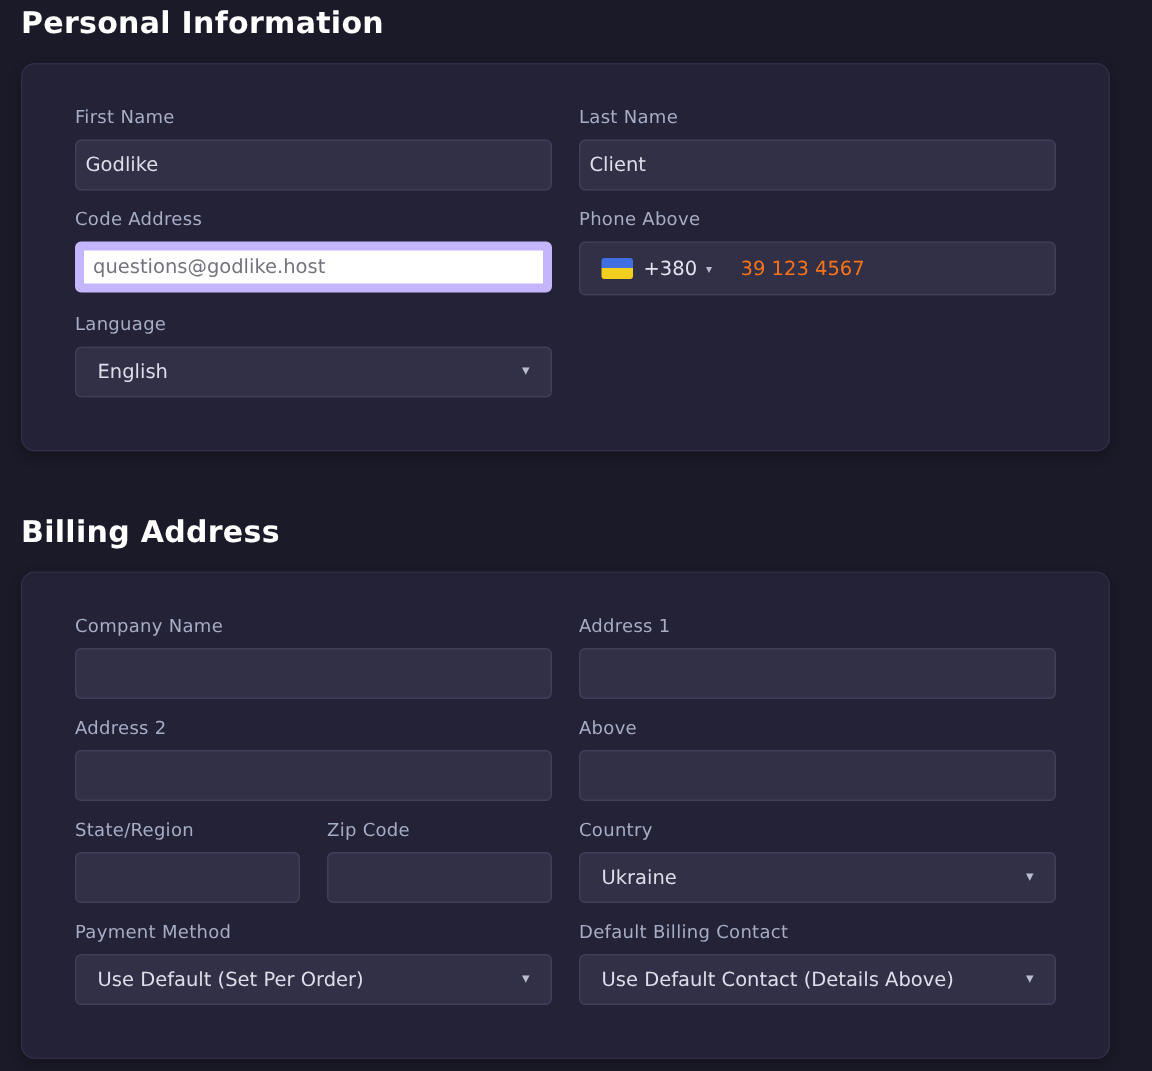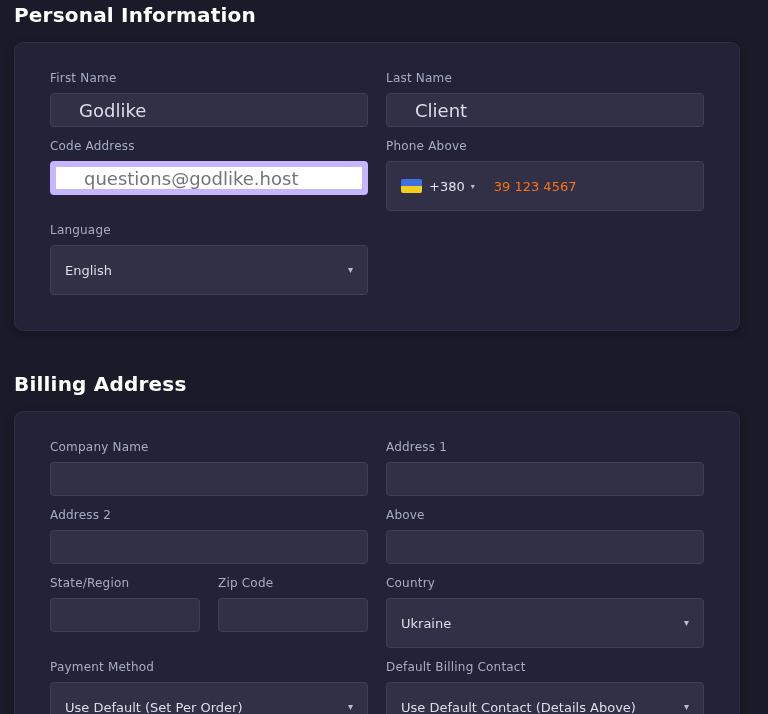--- a/index.html
+++ b/index.html
@@ -39,52 +39,52 @@
     margin-bottom: 8px;
     letter-spacing: 0.2px;
   }
   .text-input {
     height: 34px;
     width: 100%;
     background: #323047;
     border: 1px solid #403e59;
     border-radius: 4px;
     color: #dcdfe9;
-    font-size: 18px;
+    font-size: 13px;
     font-family: "DejaVu Sans", "Liberation Sans", sans-serif;
-    padding: 0 28px;
+    padding: 0 6px;
     outline: none;
   }
   .text-input.white {
     background: #ffffff;
     border: 6px solid #c4b5fd;
     color: #73737e;
   }
   .select {
-    height: 50px;
+    height: 34px;
     width: 100%;
     background: #323047;
     border: 1px solid #403e59;
     border-radius: 4px;
     color: #dcdfe9;
     font-size: 13px;
     padding: 0 14px;
     display: flex;
     align-items: center;
     justify-content: space-between;
     cursor: pointer;
     position: relative;
   }
   .caret {
     color: #b9bdcc;
     font-size: 10px;
     line-height: 1;
   }
   .phone-box {
-    height: 50px;
+    height: 36px;
     width: 100%;
     background: #323047;
     border: 1px solid #403e59;
     border-radius: 4px;
     display: flex;
     align-items: center;
     padding: 0 14px;
     gap: 7px;
   }
   .flag-ua {

